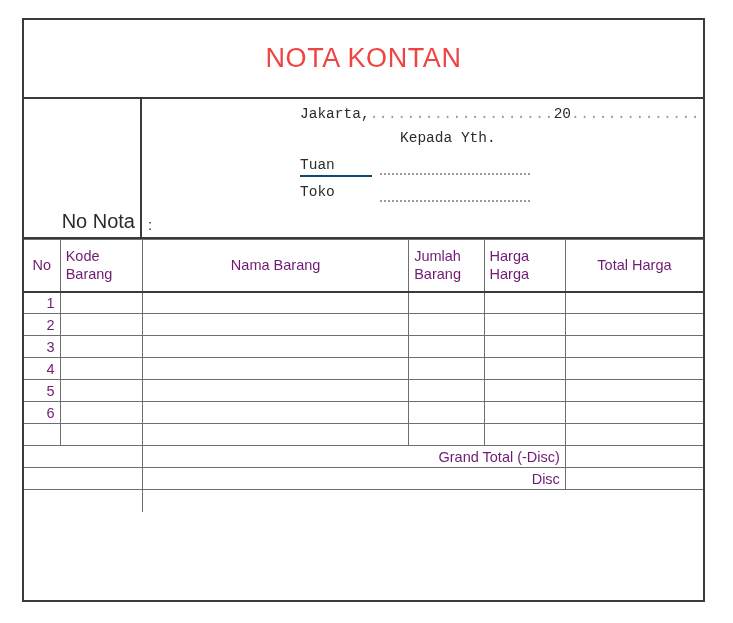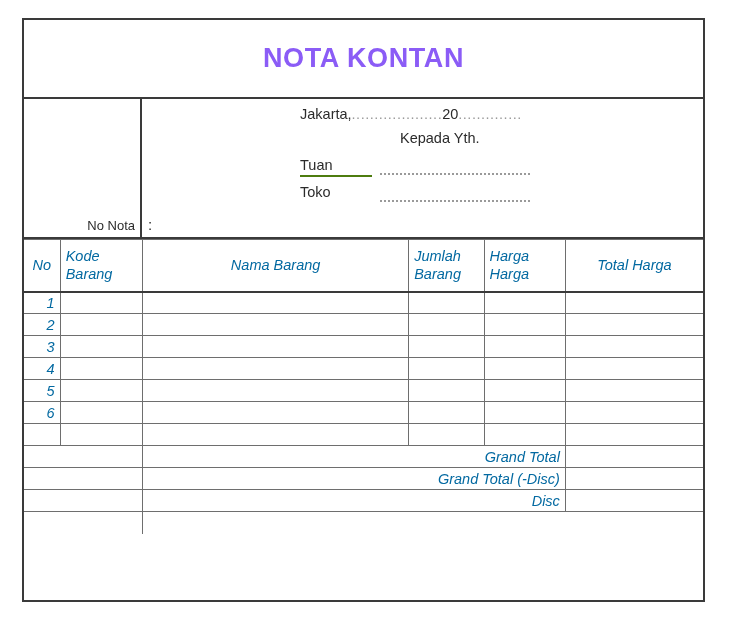--- a/index.html
+++ b/index.html
@@ -31,86 +31,86 @@
   #title-band {
     height: 79px;
     box-sizing: border-box;
     border-bottom: 2px solid #3a3a3a;
     display: flex;
     align-items: center;
     justify-content: center;
   }
   #title-text {
     font-size: 27px;
-    font-weight: bold;
+    font-weight: normal;
     letter-spacing: 0.6px;
-    color: #8b5cf6;
+    color: #ef4444;
   }
 
   
   #header-band {
     height: 140px;
     box-sizing: border-box;
     border-bottom: 2px solid #3a3a3a;
     display: flex;
   }
   #header-left {
     width: 118px;
     box-sizing: border-box;
     border-right: 2px solid #3a3a3a;
     position: relative;
   }
   #no-nota-label {
     position: absolute;
     right: 5px;
     bottom: 4px;
-    font-size: 13px;
+    font-size: 20px;
     color: #2b2b2b;
   }
   #header-right {
     flex: 1;
     position: relative;
   }
   #no-nota-colon {
     position: absolute;
     left: 6px;
     bottom: 4px;
     font-size: 15px;
     color: #2b2b2b;
   }
 
   .addr-line {
     position: absolute;
     font-size: 14.5px;
     color: #2b2b2b;
     white-space: nowrap;
+    font-family: Liberation Mono, monospace;
   }
   #jakarta-line   { left: 158px; top: 7px; }
   #kepada-line    { left: 258px; top: 31px; }
-  #tuan-label     { left: 158px; top: 58px; padding-bottom: 2px; border-bottom: 2px solid #4d7c0f; width: 72px; }
+  #tuan-label     { left: 158px; top: 58px; padding-bottom: 2px; border-bottom: 2px solid #0c4a6e; width: 72px; }
   #toko-label     { left: 158px; top: 85px; }
 
   .dotline {
     position: absolute;
     border-bottom: 2px dotted #9a9a9a;
     height: 0;
   }
   #tuan-dots { left: 238px; top: 74px; width: 150px; }
   #toko-dots { left: 238px; top: 101px; width: 150px; }
 
   .dots-inline { letter-spacing: 0.5px; color: #9a9a9a; }
 
   
   #grid {
     width: 100%;
     border-collapse: collapse;
     table-layout: fixed;
     font-size: 14.5px;
-    color: #0369a1;
-    font-style: italic;
+    color: #701a75;
   }
   #grid td, #grid th {
     border: 1px solid #6e6e6e;
     padding: 0 5px;
     font-weight: normal;
     vertical-align: middle;
     height: 22px;
     box-sizing: border-box;
   }
   #grid .hdr td {
@@ -245,25 +245,20 @@
         <td class="c-no edge-left"></td>
         <td class="c-kode"></td>
         <td class="c-nama"></td>
         <td class="c-jml"></td>
         <td class="c-harga"></td>
         <td class="c-total edge-right"></td>
       </tr>
 
       <tr class="row-body">
         <td class="edge-left" colspan="2"></td>
-        <td class="sum-label" colspan="3">Grand Total</td>
-        <td class="c-total edge-right"></td>
-      </tr>
-      <tr class="row-body">
-        <td class="edge-left" colspan="2"></td>
         <td class="sum-label" colspan="3">Grand Total (-Disc)</td>
         <td class="c-total edge-right"></td>
       </tr>
       <tr class="row-body">
         <td class="edge-left" colspan="2"></td>
         <td class="sum-label" colspan="3">Disc</td>
         <td class="c-total edge-right"></td>
       </tr>
 
       <tr class="row-tall">

